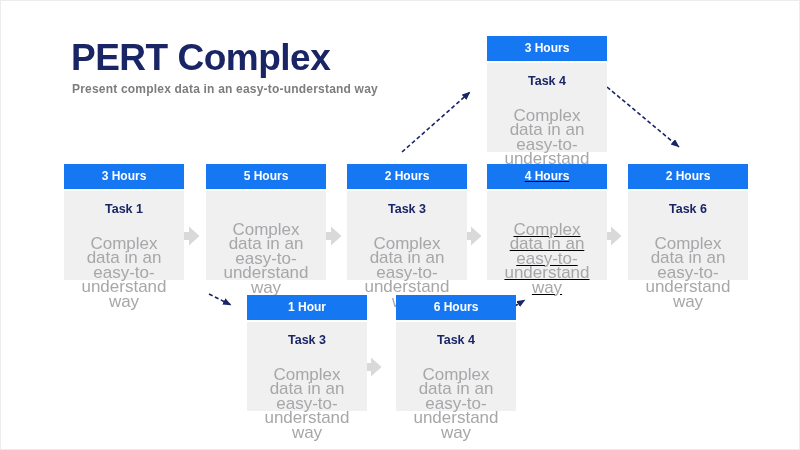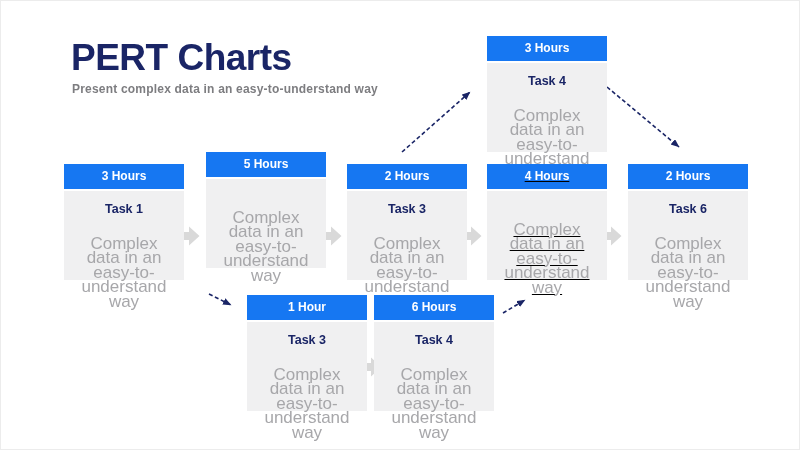--- a/index.html
+++ b/index.html
@@ -43,33 +43,33 @@
   .card-title{
     font-size:12.5px;font-weight:bold;color:var(--navy);
   }
   .card-desc{
     margin:21px auto 0;width:96px;
     font-size:17px;line-height:14.5px;color:var(--desc);
   }
   
   .pos-top-4    {left:487px;top:36px;}
   .pos-main-1   {left:64px; top:164px;}
-  .pos-main-2   {left:206px;top:152px;}
+  .pos-main-2   {left:206px;top:164px;}
   .pos-main-3   {left:347px;top:164px;}
   .pos-main-5   {left:487px;top:164px;text-decoration:underline;}
   .pos-main-6   {left:628px;top:164px;}
   .pos-bottom-3 {left:247px;top:295px;}
-  .pos-bottom-4 {left:374px;top:295px;}
+  .pos-bottom-4 {left:396px;top:295px;}
 </style>
 </head>
 <body>
 
 <div class="slide">
 
-  <h1 class="title">PERT Charts</h1>
+  <h1 class="title">PERT Complex</h1>
   <p class="subtitle">Present complex data in an easy-to-understand way</p>
 
   <svg class="connectors" viewBox="0 0 800 450" xmlns="http://www.w3.org/2000/svg">
     <defs>
       <marker id="ah" markerUnits="userSpaceOnUse" markerWidth="10" markerHeight="9" refX="8" refY="3.5" orient="auto">
         <path class="arrow-head" d="M0,0 L8.5,3.5 L0,7 Z"></path>
       </marker>
     </defs>
 
     <line class="dashed-line" x1="402" y1="152" x2="470" y2="92" marker-end="url(#ah)"></line>

